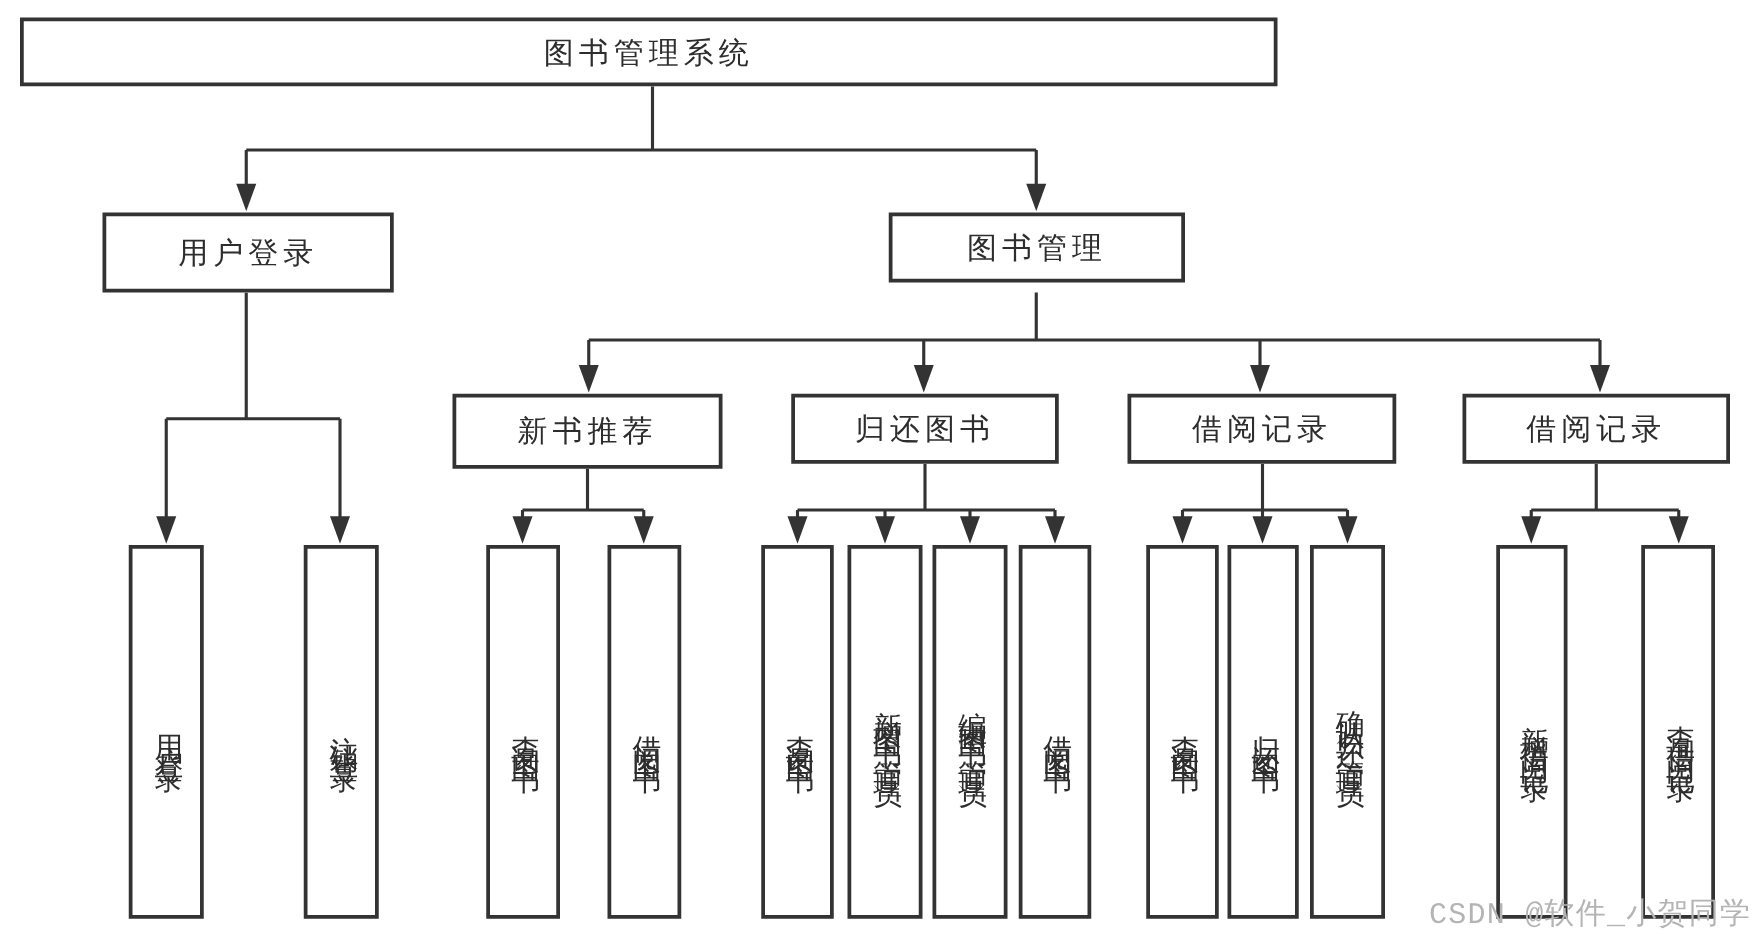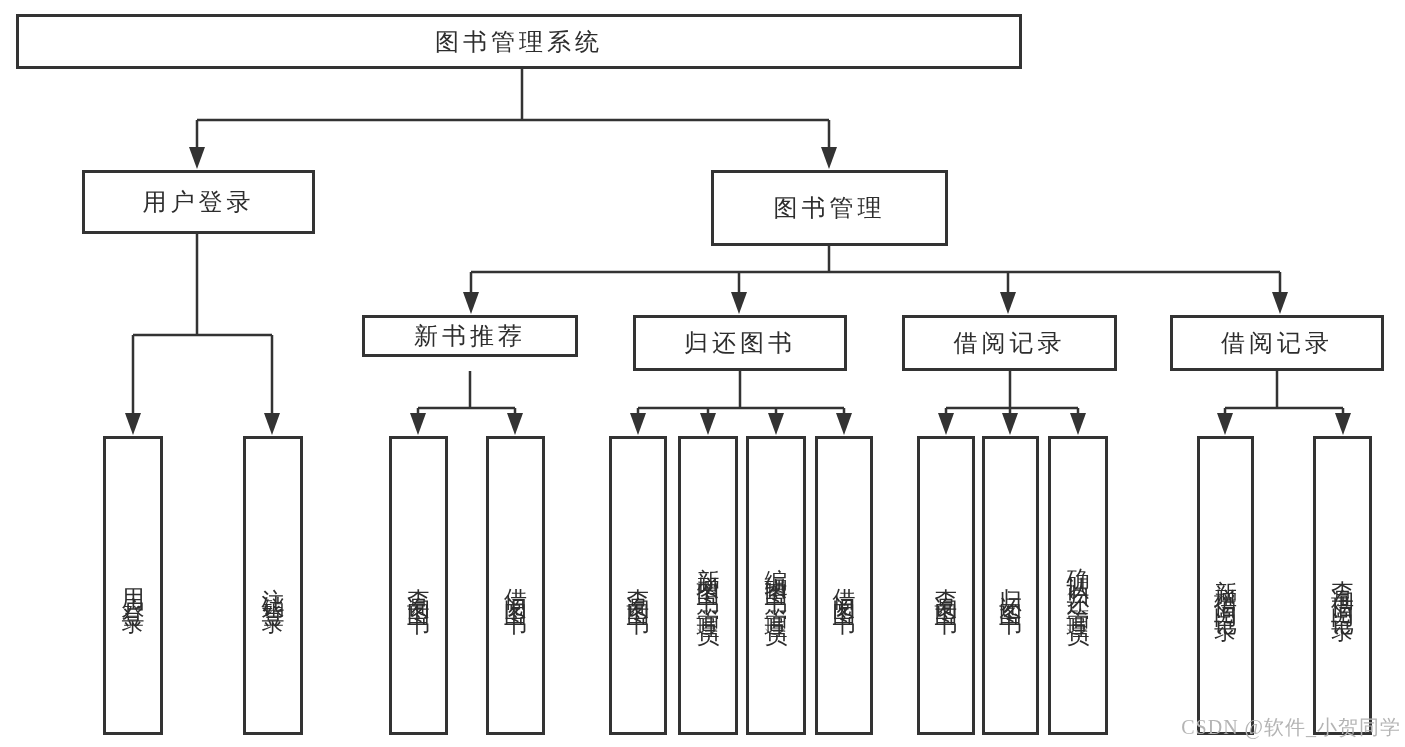--- a/index.html
+++ b/index.html
@@ -1,20 +1,20 @@
 <!DOCTYPE html>
 <html><head>
 <meta charset="utf-8">
 <style>
   html,body { margin:0; padding:0; background:#ffffff; }
   #canvas {
     position:relative;
     width:1405px; height:747px;
     background:#ffffff;
-    font-family:Liberation Serif, serif;
+    font-family:Liberation Mono, monospace;
     overflow:hidden;
   }
   #connectors {
     position:absolute; left:0; top:0;
     width:1405px; height:747px;
   }
   .box {
     position:absolute;
     box-sizing:border-box;
     border:3px solid #333333;
@@ -33,21 +33,21 @@
     writing-mode:vertical-rl;
     text-orientation:mixed;
     font-size:23px;
     letter-spacing:8px;
     line-height:1;
   }
   #watermark {
     position:absolute;
     right:4px;
     top:714px;
-    font-size:20px;
+    font-size:24px;
     letter-spacing:1px;
     color:#b4b4b4;
     z-index:5;
     white-space:nowrap;
   }
   .stroke { stroke:#333333; stroke-width:2.5; fill:none; }
   .arrow  { fill:#333333; stroke:none; }
 </style>
 </head>
 <body>
@@ -100,23 +100,23 @@
     <g>
       <path class="stroke" d="M1277 371 V408 M1225 408 H1343 M1225 408 V416 M1343 408 V416"></path>
       <polygon class="arrow" points="1217,413 1233,413 1225,435"></polygon>
       <polygon class="arrow" points="1335,413 1351,413 1343,435"></polygon>
     </g>
   </svg>
 
   <div class="box hnode" style="left:16px; top:14px; width:1006px; height:55px;">图书管理系统</div>
 
   <div class="box hnode" style="left:82px; top:170px; width:233px; height:64px;">用户登录</div>
-  <div class="box hnode" style="left:711px; top:170px; width:237px; height:76px;">图书管理</div>
+  <div class="box hnode" style="left:711px; top:170px; width:237px; height:56px;">图书管理</div>
 
-  <div class="box hnode" style="left:362px; top:315px; width:216px; height:42px;">新书推荐</div>
+  <div class="box hnode" style="left:362px; top:315px; width:216px; height:60px;">新书推荐</div>
   <div class="box hnode" style="left:633px; top:315px; width:214px; height:56px;">归还图书</div>
   <div class="box hnode" style="left:902px; top:315px; width:215px; height:56px;">借阅记录</div>
   <div class="box hnode" style="left:1170px; top:315px; width:214px; height:56px;">借阅记录</div>
 
   <div class="box leaf" style="left:103px; top:436px; width:60px; height:299px;">
     <span>用户登录</span>
   </div>
   <div class="box leaf" style="left:243px; top:436px; width:60px; height:299px;">
     <span>注销登录</span>
   </div>

